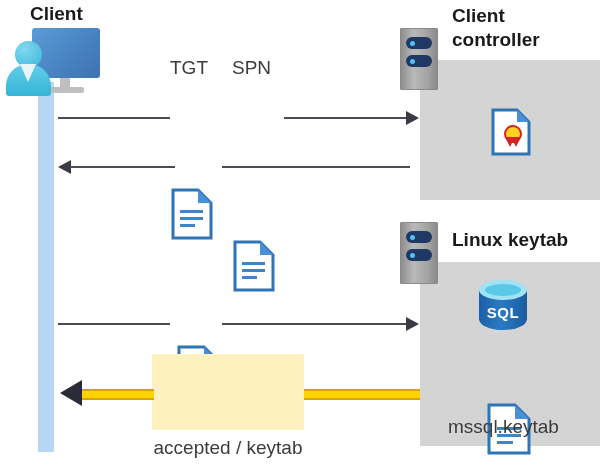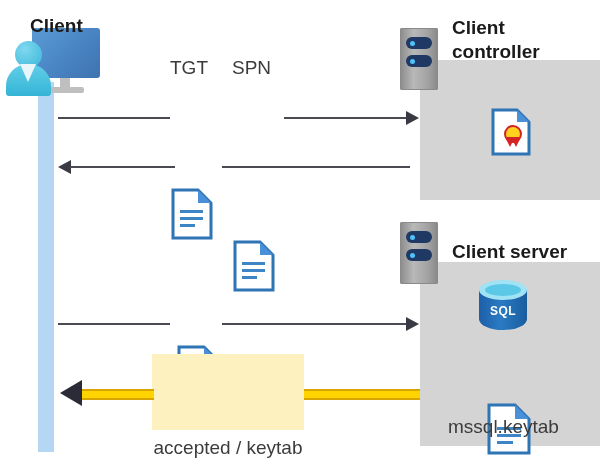--- a/index.html
+++ b/index.html
@@ -4,21 +4,21 @@
 <style>
   html,body{margin:0;padding:0;background:#ffffff;}
   body{width:600px;height:468px;position:relative;overflow:hidden;
        font-family:"Liberation Sans", sans-serif;}
   .abs{position:absolute;}
 
   
   .gray-panel{background:#d4d4d4;}
 
   
-  .title-bold{font-weight:bold;color:#1a1a1a;font-size:19px;line-height:24px;margin-top:12px;}
+  .title-bold{font-weight:bold;color:#1a1a1a;font-size:19px;line-height:24px;}
   .label-plain{color:#3b3b3b;font-size:19px;line-height:24px;}
 
   
   .lifeline{background:#b6d7f4;}
 
   
   .line{background:#4a4a52;height:2px;}
   .arrow-right{
      width:0;height:0;border-top:7px solid transparent;
      border-bottom:7px solid transparent;border-left:13px solid #3a3a44;}
@@ -50,21 +50,21 @@
   .mon-base{background:#bfbfbf;border-radius:2px;}
   .head{background:radial-gradient(circle at 35% 30%,#7fd8ef,#3ab6d9);border-radius:50%;}
   .body-shape{background:linear-gradient(180deg,#62cfe8,#35b4d6);
               border-radius:22px 22px 3px 3px;}
 
   
   .cyl-body{background:linear-gradient(90deg,#1d5fa8,#2a7bc4 45%,#1a5c9e);
             border-radius:0 0 26px 26px / 0 0 12px 12px;position:relative;}
   .cyl-top{background:#9fe3f5;border-radius:50%;position:absolute;}
   .cyl-top-inner{background:#5bc8e8;border-radius:50%;position:absolute;}
-  .sql-text{color:#ffffff;font-weight:bold;font-size:12px;letter-spacing:.5px;
+  .sql-text{color:#ffffff;font-weight:bold;font-size:15px;letter-spacing:.5px;
             text-align:center;position:absolute;width:100%;}
 
   
   .seal{background:#ffd21e;border:2px solid #d42424;border-radius:50%;position:absolute;}
 </style>
 </head>
 <body>
 
 <div class="abs gray-panel" style="left:420px;top:60px;width:180px;height:140px;"></div>
 <div class="abs gray-panel" style="left:420px;top:262px;width:180px;height:184px;"></div>
@@ -98,21 +98,21 @@
   <div class="abs" style="left:14px;top:29px;width:0;height:0;border-left:5px solid transparent;border-right:5px solid transparent;border-top:10px solid #d42424;"></div>
   <div class="abs" style="left:20px;top:29px;width:0;height:0;border-left:5px solid transparent;border-right:5px solid transparent;border-top:10px solid #d42424;"></div>
 </div>
 
 <div class="abs rack" style="left:400px;top:222px;width:36px;height:60px;">
   <div class="rack-bar" style="left:5px;top:8px;width:26px;height:12px;"></div>
   <div class="rack-dot" style="left:9px;top:12px;width:5px;height:5px;"></div>
   <div class="rack-bar" style="left:5px;top:26px;width:26px;height:12px;"></div>
   <div class="rack-dot" style="left:9px;top:30px;width:5px;height:5px;"></div>
 </div>
-<div class="abs title-bold" style="left:452px;top:228px;width:148px;">Client server</div>
+<div class="abs title-bold" style="left:452px;top:228px;width:148px;">Linux keytab</div>
 
 <div class="abs" style="left:477px;top:280px;width:52px;height:58px;">
   <div class="cyl-body" style="position:absolute;left:2px;top:10px;width:48px;height:40px;"></div>
   <div class="cyl-top" style="left:2px;top:0px;width:48px;height:20px;"></div>
   <div class="cyl-top-inner" style="left:8px;top:4px;width:36px;height:12px;"></div>
   <div class="sql-text" style="top:24px;left:0;">SQL</div>
 </div>
 
 <div class="abs doc" style="left:487px;top:355px;width:44px;height:52px;">
   <svg width="44" height="52" viewBox="0 0 44 52">

